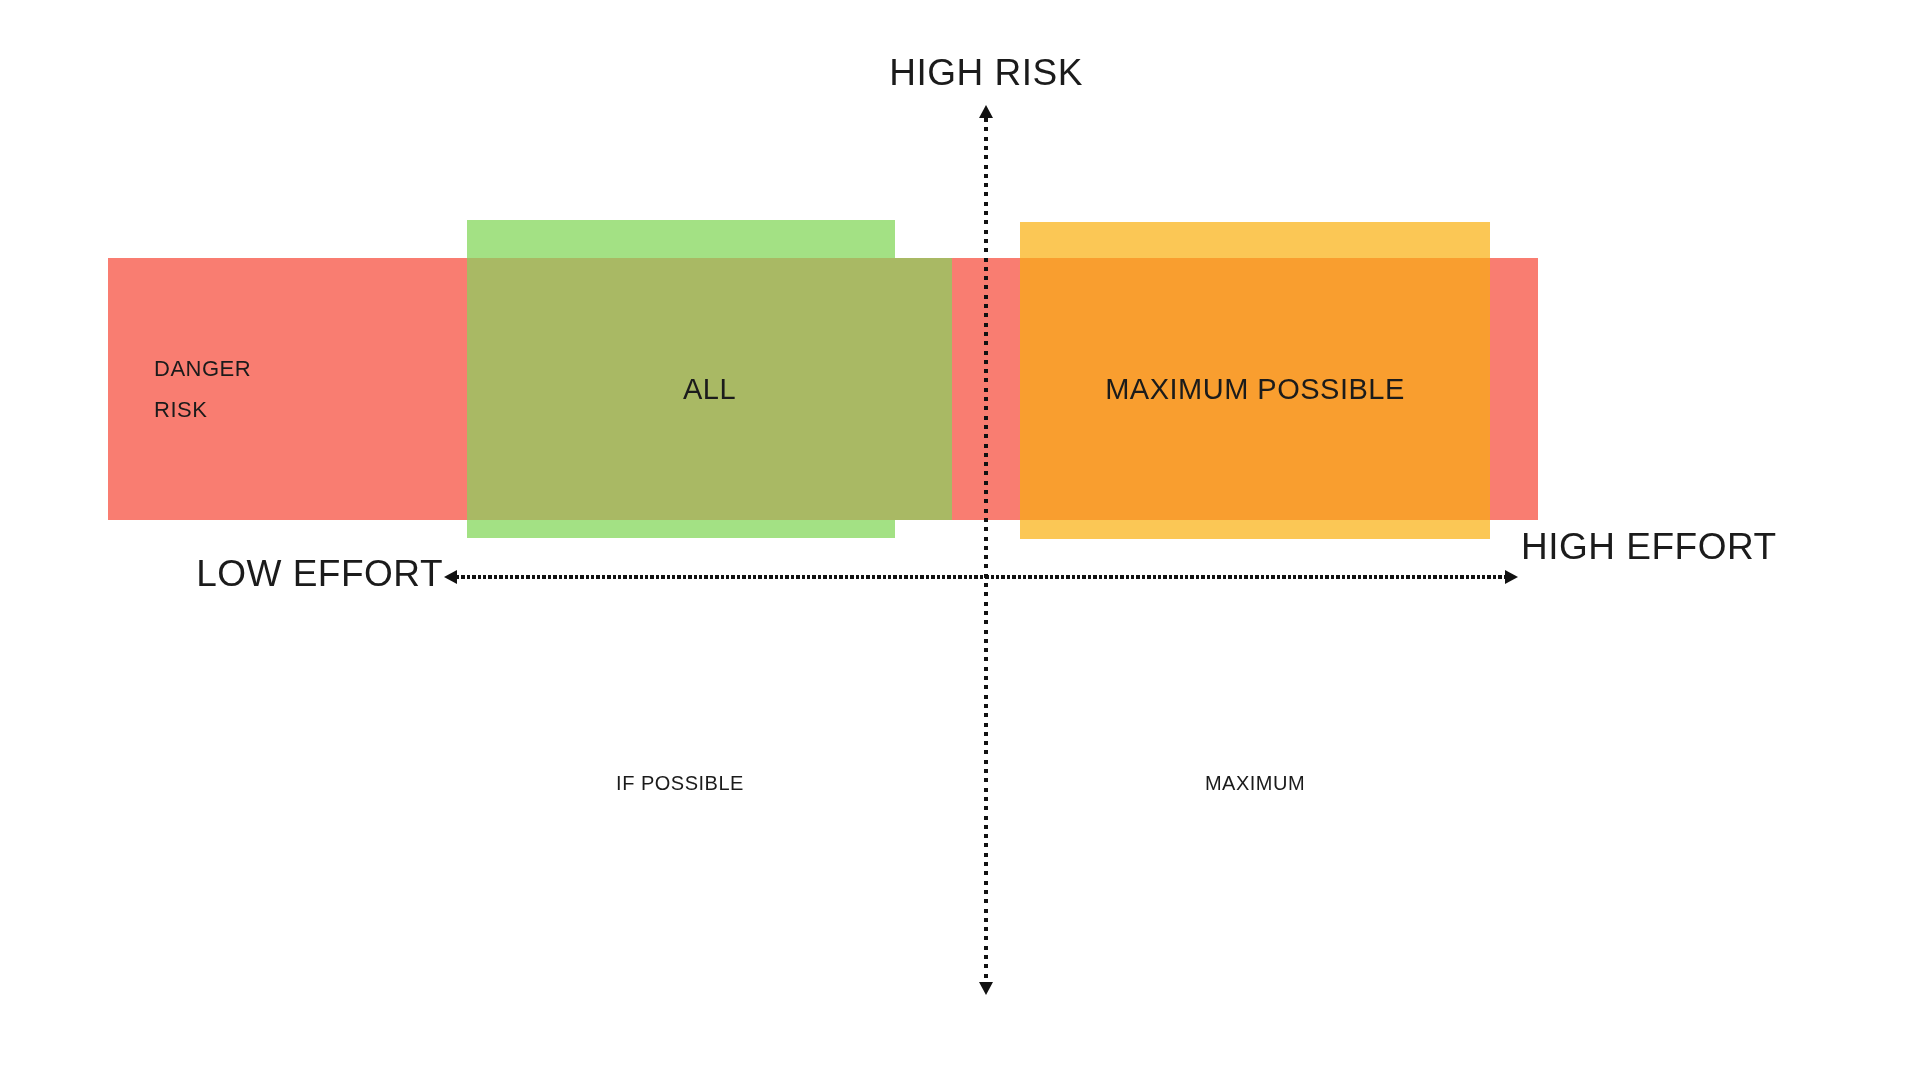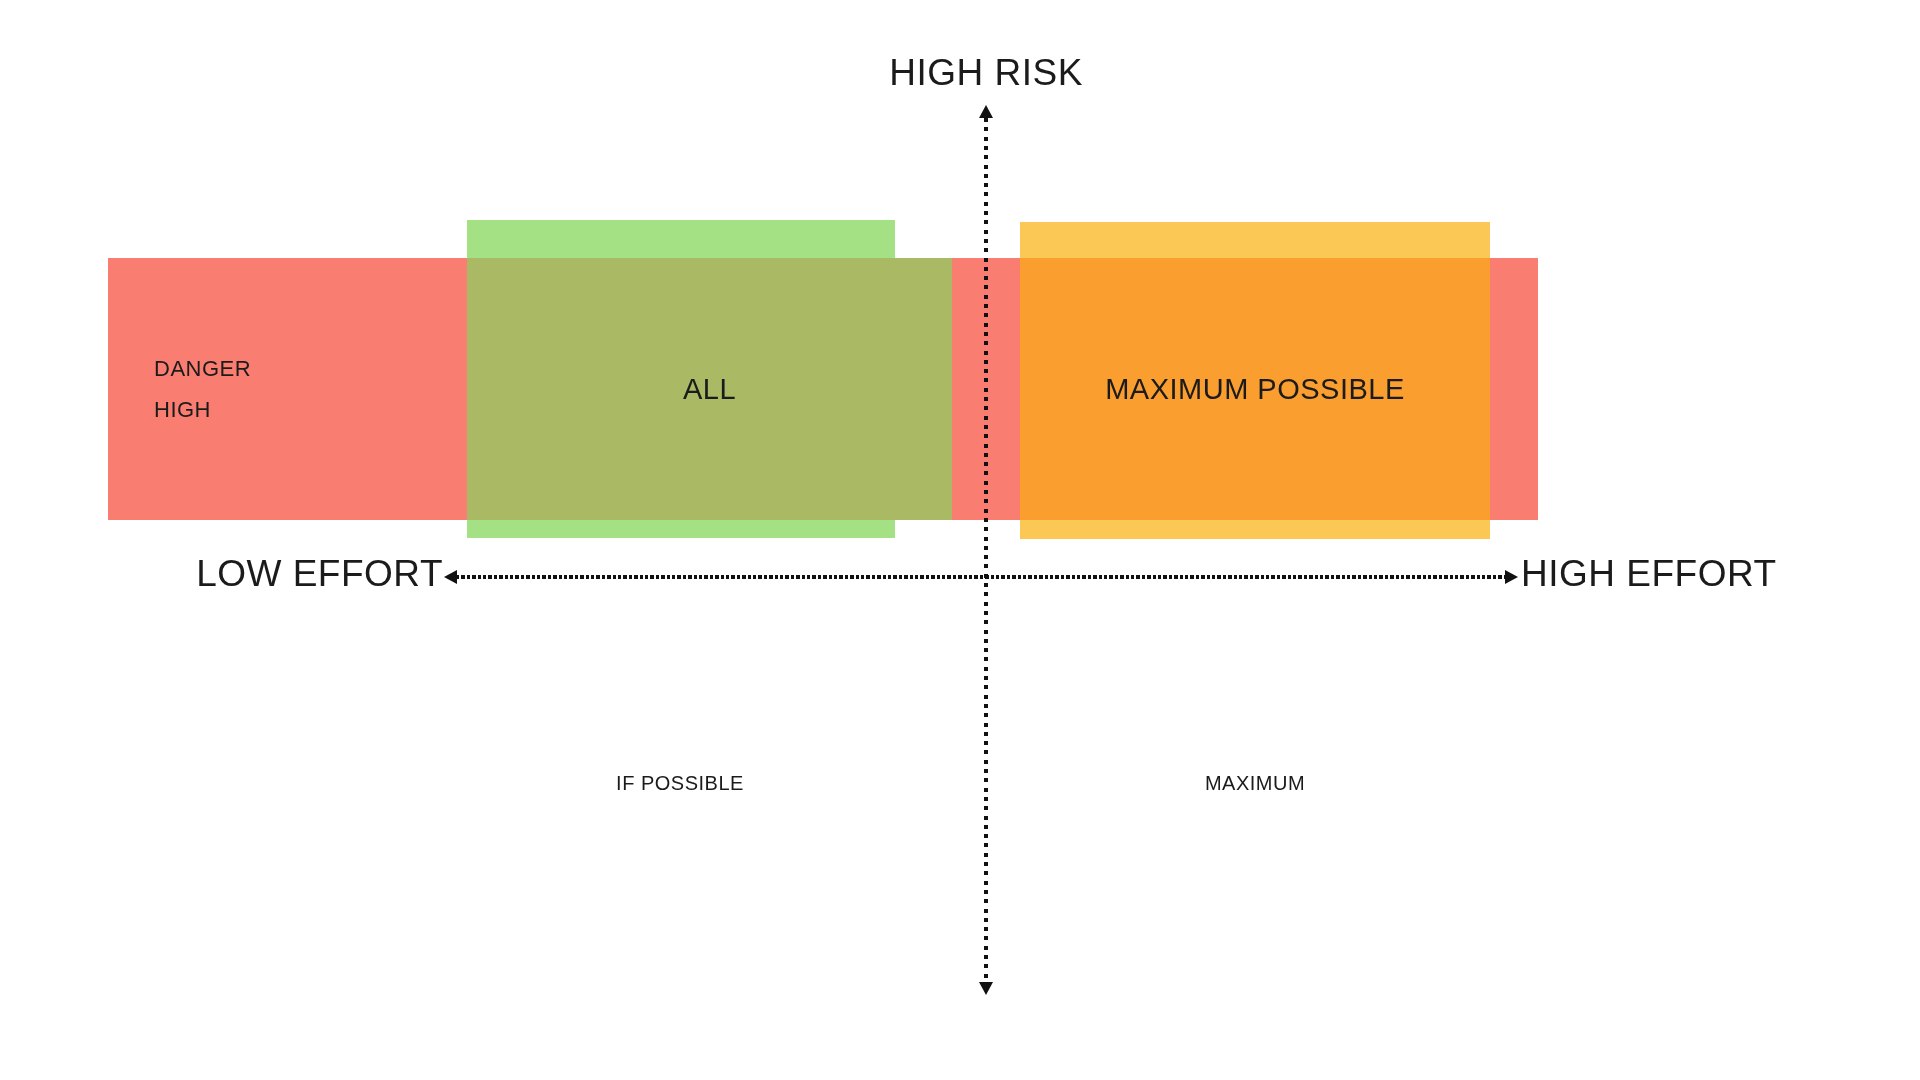--- a/index.html
+++ b/index.html
@@ -52,36 +52,36 @@
   .arrow-up    { left: 979px;  top: 105px; border-left: 7px solid transparent; border-right: 7px solid transparent; border-bottom: 13px solid #111; }
   .arrow-down  { left: 979px;  top: 982px; border-left: 7px solid transparent; border-right: 7px solid transparent; border-top: 13px solid #111; }
   .arrow-left  { left: 444px;  top: 570px; border-top: 7px solid transparent; border-bottom: 7px solid transparent; border-right: 13px solid #111; }
   .arrow-right { left: 1505px; top: 570px; border-top: 7px solid transparent; border-bottom: 7px solid transparent; border-left: 13px solid #111; }
 
   
   .axis-label { font-size: 37px; letter-spacing: 0.5px; z-index: 6; white-space: nowrap; }
   .lbl-high-risk   { left: 786px;  top: 52px;  width: 400px; text-align: center; }
   .lbl-low-risk    { left: 786px;  top: 996px; width: 400px; text-align: center; }
   .lbl-low-effort  { left: 93px;   top: 553px; width: 350px; text-align: right; }
-  .lbl-high-effort { left: 1521px; top: 553px; width: 350px; text-align: left; }
+  .lbl-high-effort { left: 1521px; top: 526px; width: 350px; text-align: left; }
 
   
   .quad-label { font-size: 20px; letter-spacing: 0.5px; z-index: 6; }
   .lbl-if-possible { left: 480px;  top: 772px; width: 400px; text-align: center; }
   .lbl-ignore      { left: 1055px; top: 772px; width: 400px; text-align: center; }
 </style>
 </head>
 <body>
 
 <div class="stage">
 
   <div class="abs band-danger" style="background-color: rgb(249, 125, 113);">
     <div class="danger-label">
       <div>DANGER</div>
-      <div>HIGH</div>
+      <div>RISK</div>
     </div>
   </div>
 
   <div class="abs rect-green" style="background-color: rgb(163, 225, 132);"></div>
   <div class="abs rect-green-ov zone-center" style="background-color: rgb(169, 185, 100);">
     <span>ALL</span>
   </div>
 
   <div class="abs rect-orange" style="background-color: rgb(251, 199, 85);"></div>
   <div class="abs rect-orange-ov zone-center" style="background-color: rgb(249, 158, 47);">

